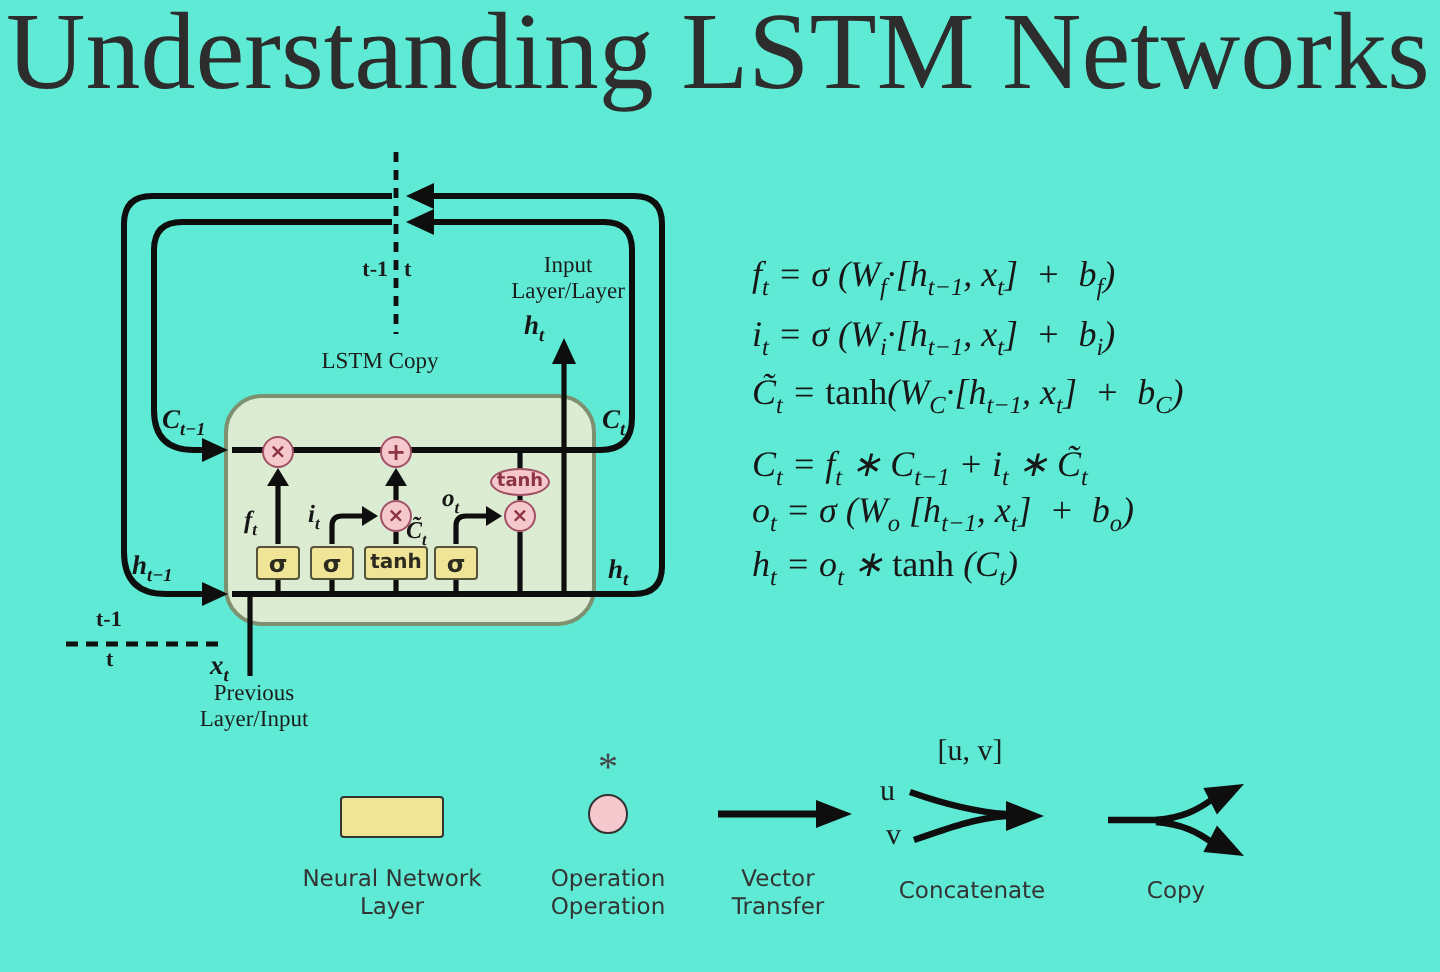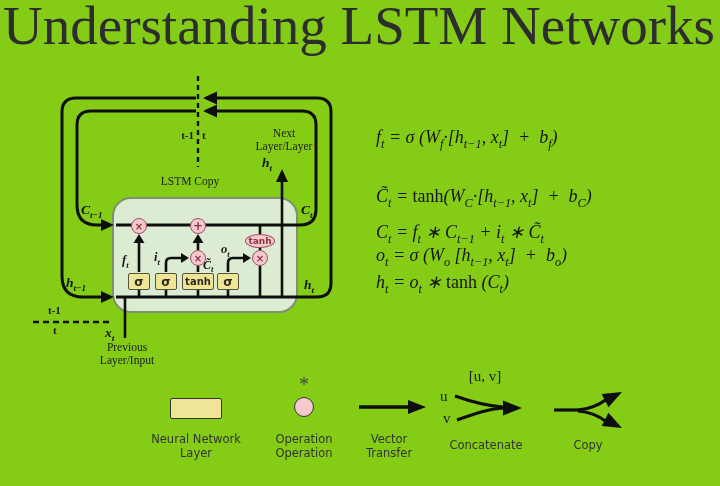--- a/index.html
+++ b/index.html
@@ -1,16 +1,16 @@
 <!DOCTYPE html>
 <html><head>
 <meta charset="utf-8">
 <style>
   html,body{margin:0;padding:0;background:#fff;}
-  .stage{position:relative;width:720px;height:486px;background:#84cc16;overflow:hidden;
+  .stage{position:relative;width:720px;height:486px;background:#5eead4;overflow:hidden;
          font-family:"Liberation Serif",serif;color:#1c1c1c;}
   .abs{position:absolute;}
   .ctr{transform:translateX(-50%);}
   .rtxt{text-align:right;}
   .title{font-size:55px;line-height:1.05;white-space:nowrap;color:#2d2d2d;letter-spacing:0px;}
   .ser{font-family:"Liberation Serif",serif;color:#1c1c1c;white-space:nowrap;}
   .bold{font-weight:700;}
   .math{font-family:"Liberation Serif",serif;font-style:italic;color:#161616;white-space:nowrap;font-weight:bold;}
   .sans{font-family:"DejaVu Sans",sans-serif;color:#333;white-space:nowrap;}
   sub{font-size:68%;line-height:0;}
@@ -107,38 +107,39 @@
 
   <div class="op" style="left:131px;top:218px;width:16px;height:16px;font-size:10px;">×</div>
   <div class="op" style="left:190px;top:218px;width:16px;height:16px;font-size:12px;">+</div>
   <div class="op" style="left:190px;top:250px;width:16px;height:16px;font-size:10px;">×</div>
   <div class="op" style="left:252px;top:250px;width:16px;height:16px;font-size:10px;">×</div>
   <div class="op" style="left:245px;top:234px;width:30px;height:14px;font-size:9px;border-radius:50%;">tanh</div>
 
   <div class="abs ser bold rtxt" style="left:166px;top:129px;width:28px;font-size:11px;">t-1</div>
   <div class="abs ser bold" style="left:202px;top:129px;font-size:11px;">t</div>
   <div class="abs ser ctr" style="left:190px;top:175px;font-size:11.5px;">LSTM Copy</div>
-  <div class="abs ser ctr" style="left:284px;top:127px;font-size:11.5px;">Next</div>
+  <div class="abs ser ctr" style="left:284px;top:127px;font-size:11.5px;">Input</div>
   <div class="abs ser ctr" style="left:284px;top:140px;font-size:11.5px;">Layer/Layer</div>
   <div class="abs math" style="left:262px;top:155px;font-size:13.5px;">h<sub>t</sub></div>
   <div class="abs math" style="left:81px;top:202px;font-size:13.5px;">C<sub>t−1</sub></div>
   <div class="abs math" style="left:301px;top:202px;font-size:13.5px;">C<sub>t</sub></div>
   <div class="abs math" style="left:66px;top:275px;font-size:13.5px;">h<sub>t−1</sub></div>
   <div class="abs math" style="left:304px;top:277px;font-size:13.5px;">h<sub>t</sub></div>
   <div class="abs math" style="left:122px;top:253px;font-size:12.5px;">f<sub>t</sub></div>
   <div class="abs math" style="left:154px;top:250px;font-size:12.5px;">i<sub>t</sub></div>
   <div class="abs math" style="left:203px;top:258px;font-size:12px;">C̃<sub>t</sub></div>
   <div class="abs math" style="left:221px;top:242px;font-size:12.5px;">o<sub>t</sub></div>
   <div class="abs math" style="left:105px;top:325px;font-size:13.5px;">x<sub>t</sub></div>
   <div class="abs ser bold" style="left:48px;top:304px;font-size:11px;">t-1</div>
   <div class="abs ser bold" style="left:53px;top:324px;font-size:11px;">t</div>
   <div class="abs ser ctr" style="left:127px;top:341px;font-size:11.5px;">Previous</div>
   <div class="abs ser ctr" style="left:127px;top:354px;font-size:11.5px;">Layer/Input</div>
 
   <div class="eq ser" style="top:127px;">f<sub>t</sub> = σ (W<sub>f</sub>·[h<sub>t−1</sub>, x<sub>t</sub>] &nbsp;+&nbsp; b<sub>f</sub>)</div>
+  <div class="eq ser" style="top:157px;">i<sub>t</sub> = σ (W<sub>i</sub>·[h<sub>t−1</sub>, x<sub>t</sub>] &nbsp;+&nbsp; b<sub>i</sub>)</div>
   <div class="eq ser" style="top:186px;text-align:right;">C̃<sub>t</sub> = <span class="rm">tanh</span>(W<sub>C</sub>·[h<sub>t−1</sub>, x<sub>t</sub>] &nbsp;+&nbsp; b<sub>C</sub>)</div>
   <div class="eq ser" style="top:221px;">C<sub>t</sub> = f<sub>t</sub> ∗ C<sub>t−1</sub> + i<sub>t</sub> ∗ C̃<sub>t</sub></div>
   <div class="eq ser" style="top:245px;">o<sub>t</sub> = σ (W<sub>o</sub> [h<sub>t−1</sub>, x<sub>t</sub>] &nbsp;+&nbsp; b<sub>o</sub>)</div>
   <div class="eq ser" style="top:271px;">h<sub>t</sub> = o<sub>t</sub> ∗ <span class="rm">tanh</span> (C<sub>t</sub>)</div>
 
   <div class="swatch-rect"></div>
   <div class="swatch-circle"></div>
   <div class="abs ser ctr" style="left:304px;top:373px;font-size:20px;color:#444;">*</div>
   <div class="abs ser" style="left:440px;top:388px;font-size:15px;">u</div>
   <div class="abs ser" style="left:443px;top:410px;font-size:15px;">v</div>

